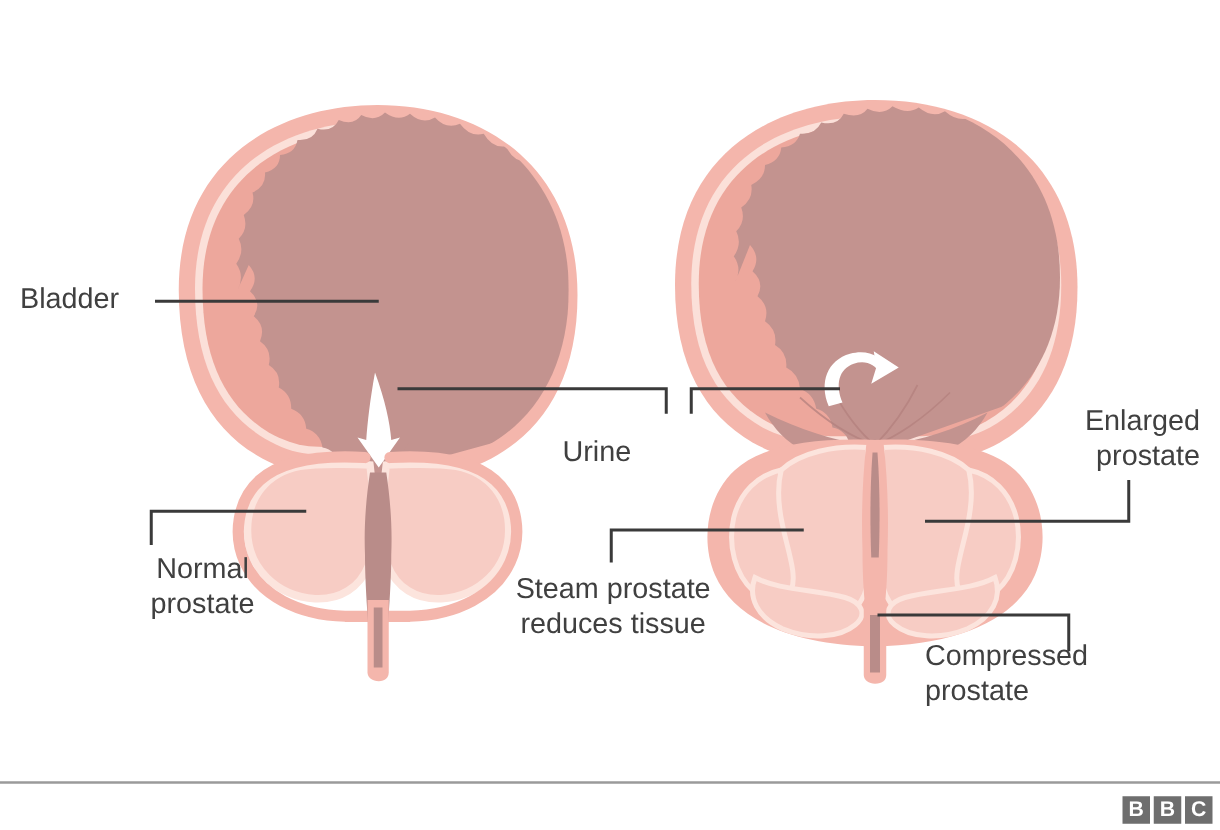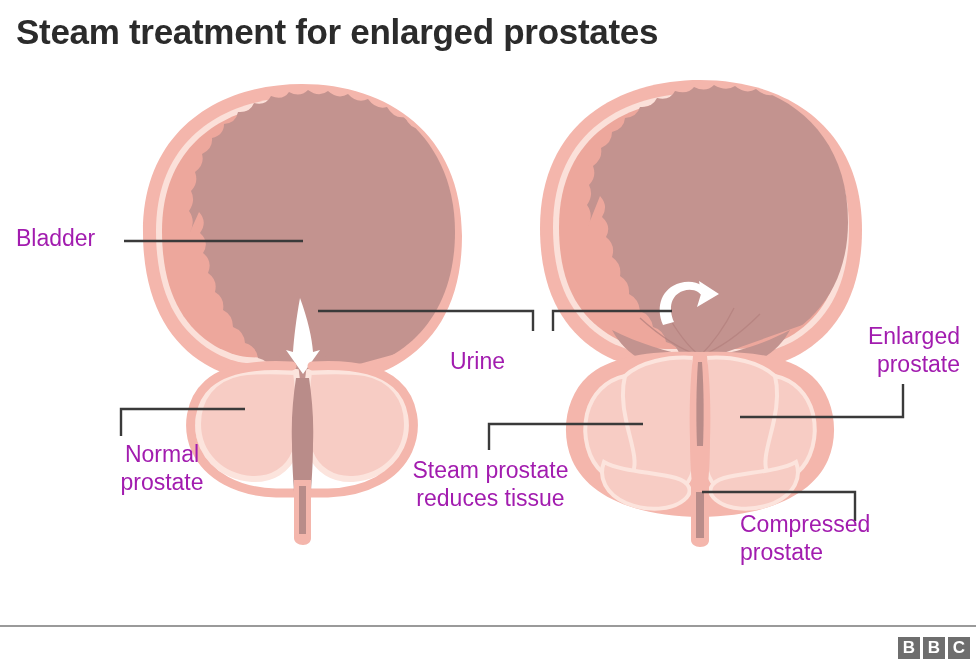--- a/index.html
+++ b/index.html
@@ -36,21 +36,21 @@
     position: absolute;
     left: 0;
     top: 0;
     width: 976px;
     height: 664px;
   }
   .anno-label {
     position: absolute;
     font-size: 23px;
     line-height: 28px;
-    color: #a21caf;
+    color: #404040;
     white-space: nowrap;
   }
   .anno-label.two-line { white-space: normal; }
   #label-bladder  { left: 16px;  top: 224px; }
   #label-urine    { left: 450px; top: 331px; margin-top: 16px; }
   #label-normal-prostate  { left: 72px;  top: 440px; text-align: center; width: 180px; }
   #label-steam    { left: 388px; top: 456px; text-align: center; width: 205px; }
   #label-enlarged { left: 760px; top: 322px; text-align: right; width: 200px; }
   #label-compressed { left: 740px; top: 510px; width: 220px; }
   #footer-rule {
@@ -78,21 +78,20 @@
     line-height: 22px;
     text-align: center;
     font-family: "Liberation Sans", "DejaVu Sans", sans-serif;
   }
 </style>
 </head>
 <body>
 
 <div id="infographic">
 
-  <div id="graphic-title">Steam treatment for enlarged prostates</div>
 
   <svg class="diagram-svg" viewBox="0 0 976 664">
     <defs>
       <clipPath id="clipLeftLumen">
         <path d="M150 225 C150 120, 240 82, 300 82 C372 82, 455 128, 455 232
                  C455 320, 400 370, 330 372 L300 372 L272 372 C205 368, 150 318, 150 225 Z"></path>
       </clipPath>
       <clipPath id="clipRightLumen">
         <path d="M553 222 C553 118, 636 80, 700 80 C778 80, 848 126, 848 222
                  C848 305, 790 352, 715 356 L700 356 L680 356 C600 352, 553 300, 553 222 Z"></path>

